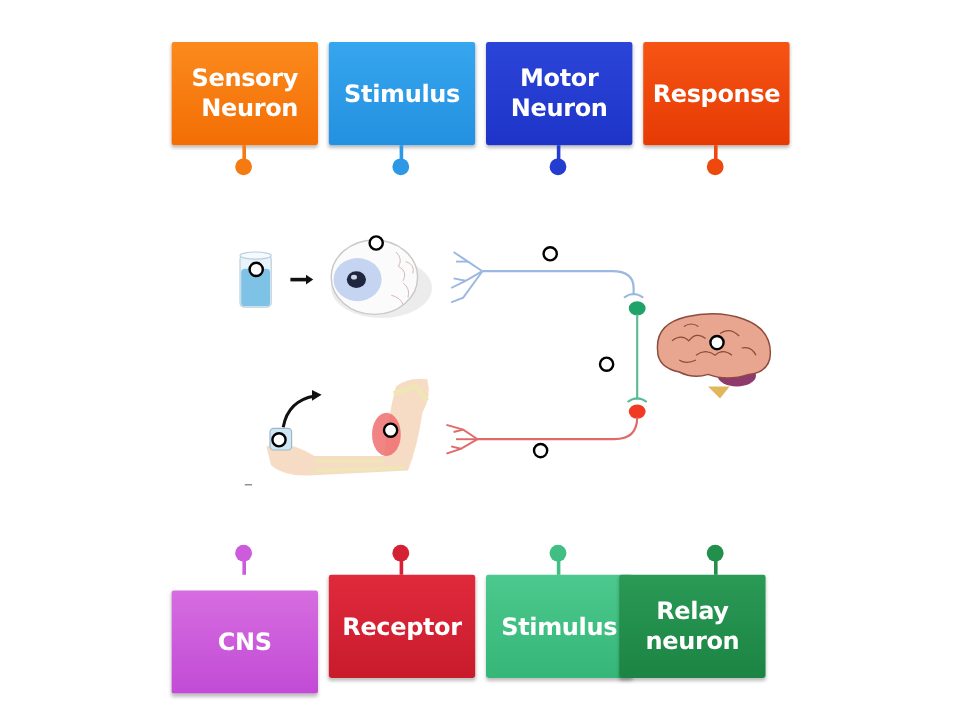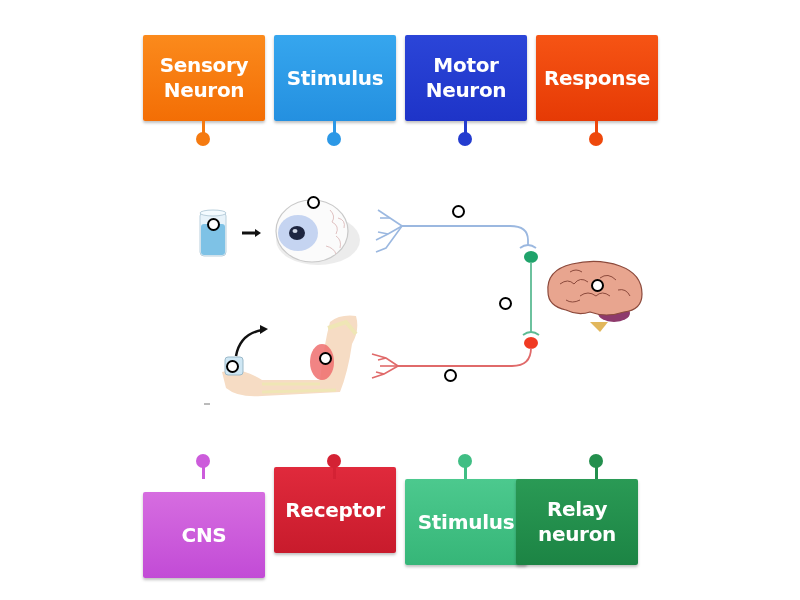--- a/index.html
+++ b/index.html
@@ -18,21 +18,21 @@
   .pin-dot { position: absolute; width: 14px; height: 14px; border-radius: 50%; }
   .drop-target {
     position: absolute; width: 9px; height: 9px; border-radius: 50%;
     border: 2.5px solid #000; background: #fff; cursor: pointer;
   }
   svg { position: absolute; left: 0; top: 0; }
 </style>
 </head>
 <body>
 
-<div class="label-tile" style="left: 143px; top: 35px; background: linear-gradient(rgb(251, 138, 28), rgb(243, 110, 5));">
+<div class="label-tile" style="left: 143px; top: 35px; background: linear-gradient(rgb(251, 138, 28), rgb(243, 110, 5)); text-align: right;">
   <span>Sensory
 Neuron</span>
 </div>
 <div class="label-tile" style="left: 274px; top: 35px; background: linear-gradient(rgb(54, 166, 238), rgb(36, 144, 224));">
   <span>Stimulus</span>
 </div>
 <div class="label-tile" style="left: 405px; top: 35px; background: linear-gradient(rgb(43, 69, 216), rgb(30, 52, 200)); justify-content: center;">
   <span>Motor
 Neuron</span>
 </div>
@@ -45,21 +45,21 @@
 <div class="pin" style="left: 333px; top: 121px; height: 12px; background: rgb(44, 152, 230);"></div>
 <div class="pin-dot" style="left: 327px; top: 132px; background: rgb(44, 152, 230);"></div>
 <div class="pin" style="left: 464px; top: 121px; height: 12px; background: rgb(36, 60, 207);"></div>
 <div class="pin-dot" style="left: 458px; top: 132px; background: rgb(36, 60, 207);"></div>
 <div class="pin" style="left: 595px; top: 121px; height: 12px; background: rgb(238, 72, 12);"></div>
 <div class="pin-dot" style="left: 589px; top: 132px; background: rgb(238, 72, 12);"></div>
 
 <div class="label-tile" style="left: 143px; top: 479px; background: linear-gradient(rgb(214, 109, 224), rgb(194, 75, 214)); margin-top: 13px;">
   <span>CNS</span>
 </div>
-<div class="label-tile" style="left: 274px; top: 467px; background: linear-gradient(rgb(224, 42, 60), rgb(200, 27, 44));">
+<div class="label-tile" style="left: 274px; top: 479px; background: linear-gradient(rgb(224, 42, 60), rgb(200, 27, 44));">
   <span>Receptor</span>
 </div>
 <div class="label-tile" style="left: 405px; top: 479px; background: linear-gradient(rgb(76, 201, 142), rgb(54, 182, 120));">
   <span>Stimulus</span>
 </div>
 <div class="label-tile" style="left: 516px; top: 479px; background: linear-gradient(rgb(42, 154, 85), rgb(28, 132, 68)); align-items: center;">
   <span>Relay
 neuron</span>
 </div>
 

